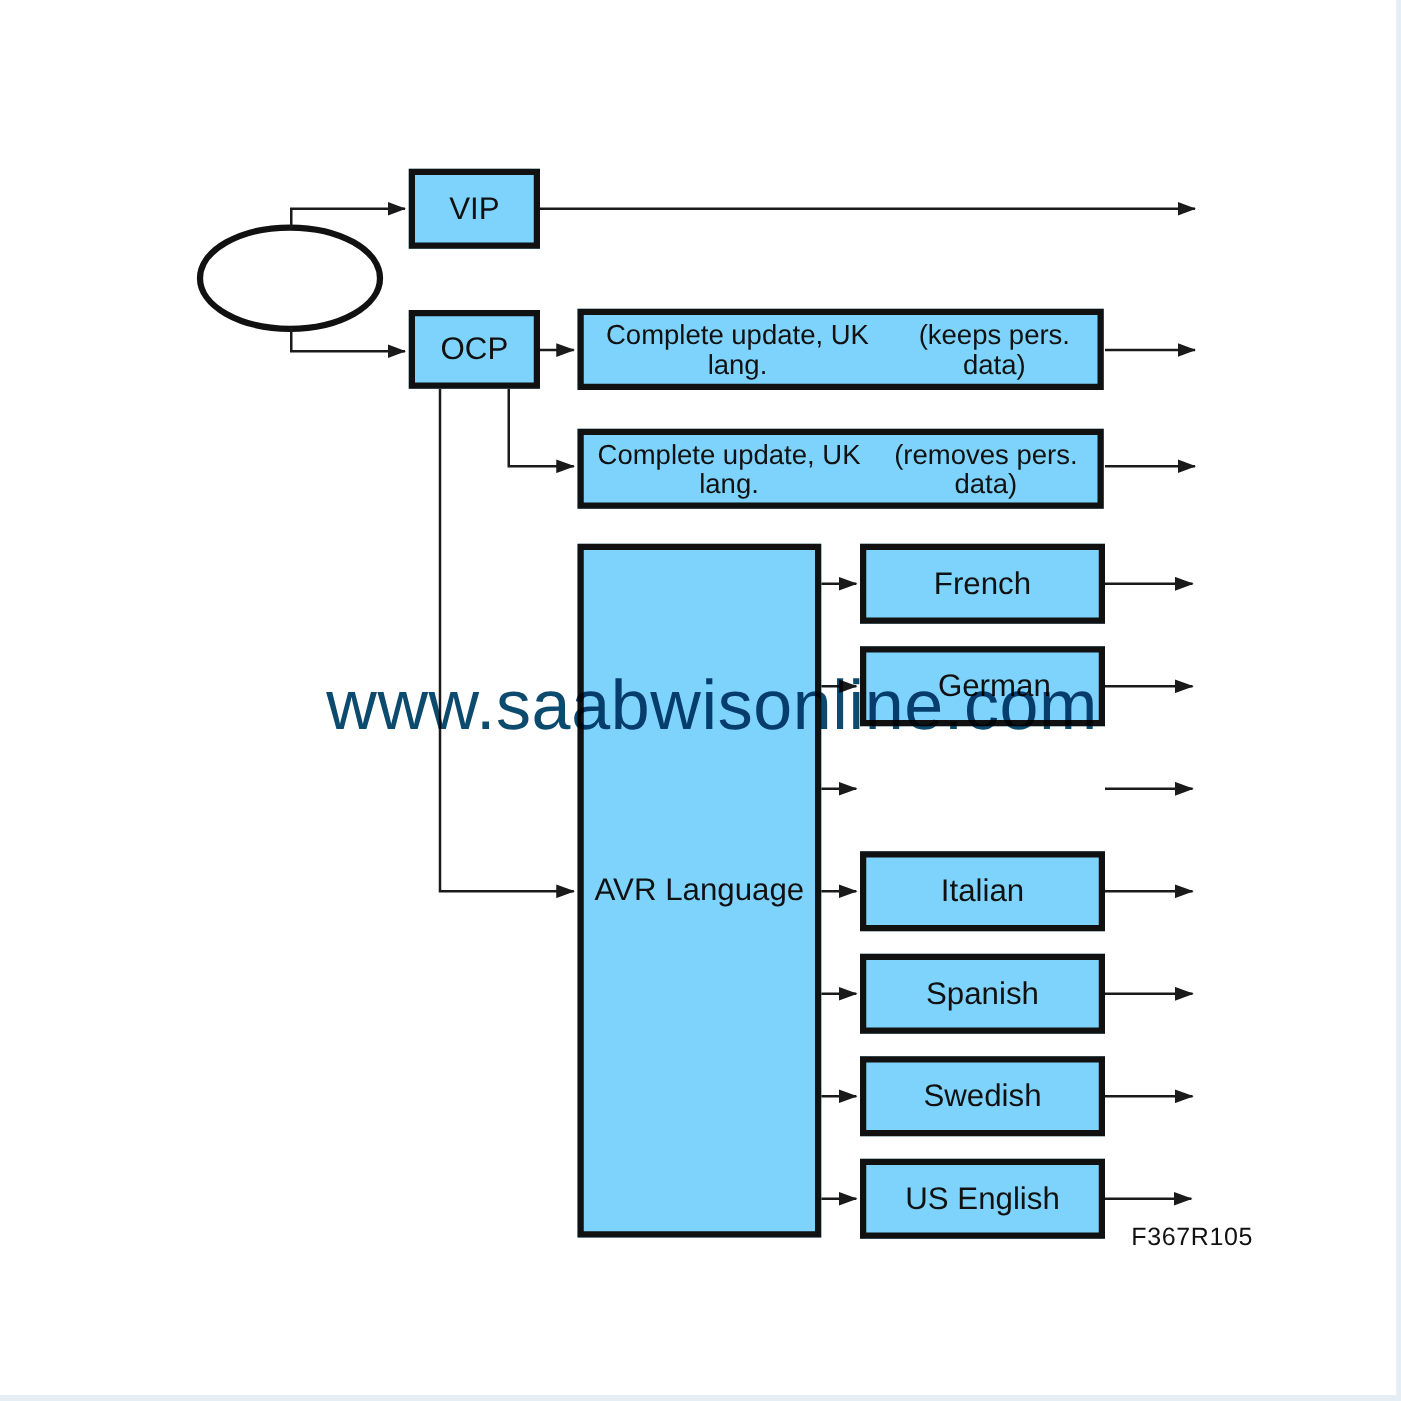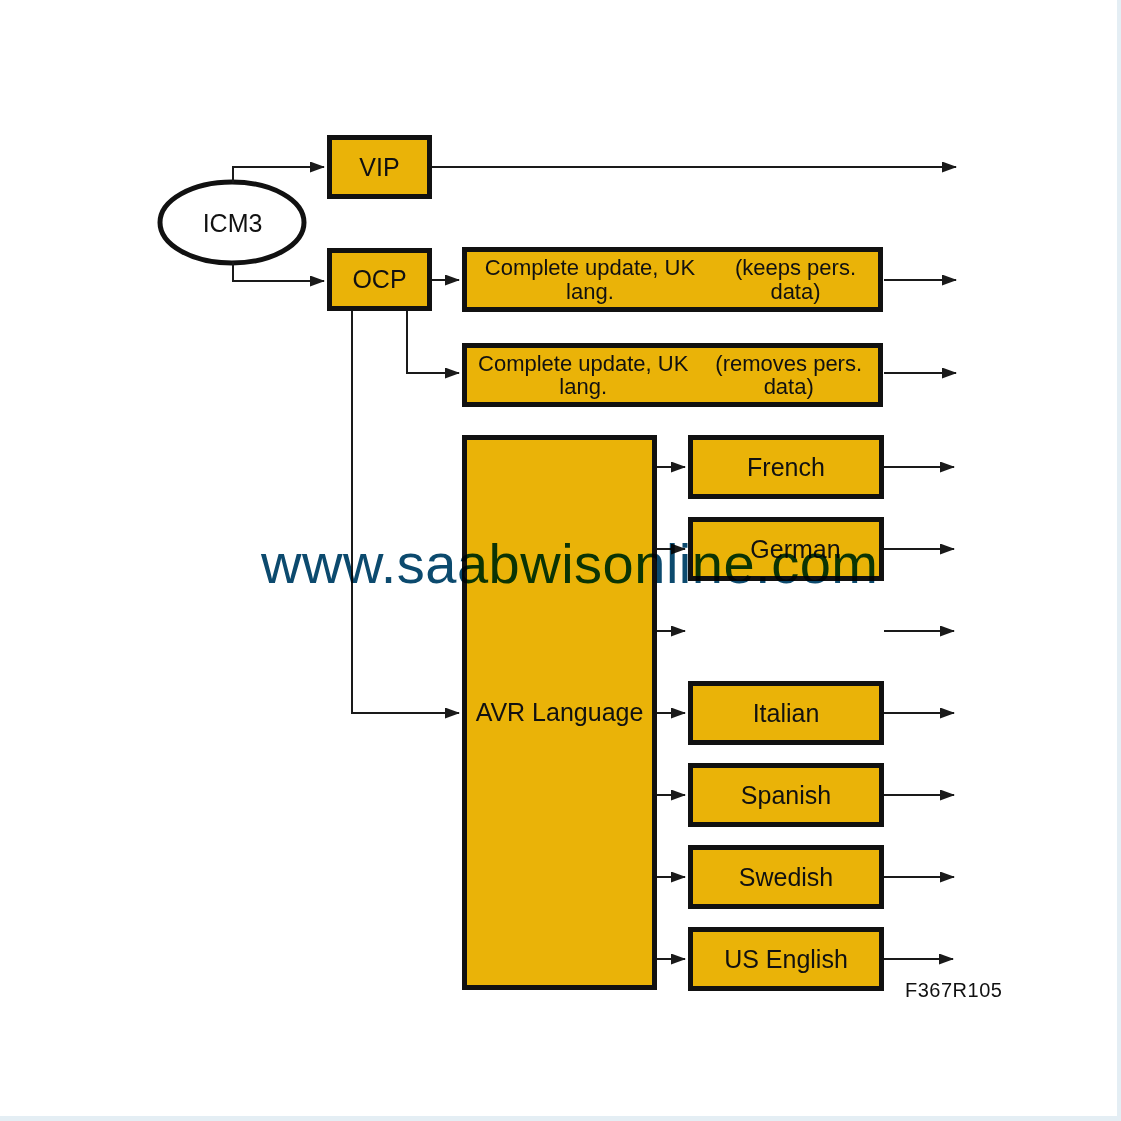--- a/index.html
+++ b/index.html
@@ -15,21 +15,21 @@
   .wires {
     position: absolute;
     left: 0; top: 0;
     width: 1121px; height: 1121px;
     z-index: 1;
   }
   .node {
     position: absolute;
     box-sizing: border-box;
     border: 5px solid #111111;
-    background: #eab308;
+    background: #7dd3fc;
     display: flex;
     align-items: center;
     justify-content: center;
     text-align: center;
     font-size: 25px;
     line-height: 1.05;
     color: #111111;
     z-index: 2;
   }
   .node.multiline { flex-direction: row; font-size: 22px; }
@@ -105,21 +105,20 @@
       <path d="M884 467 L954 467" marker-end="url(#ah)"></path>
       <path d="M884 549 L954 549" marker-end="url(#ah)"></path>
       <path d="M884 631 L954 631" marker-end="url(#ah)"></path>
       <path d="M884 713 L954 713" marker-end="url(#ah)"></path>
       <path d="M884 795 L954 795" marker-end="url(#ah)"></path>
       <path d="M884 877 L954 877" marker-end="url(#ah)"></path>
       <path d="M884 959 L953 959" marker-end="url(#ah)"></path>
     </g>
   </svg>
 
-  <div class="floating-label" style="left:162px; top:184px; width:141px; height:78px;">ICM3</div>
 
   <div class="node" style="left:327px; top:135px; width:105px; height:64px;">
     <span>VIP</span>
   </div>
   <div class="node" style="left:327px; top:248px; width:105px; height:63px;">
     <span>OCP</span>
   </div>
 
   <div class="node multiline" style="left:462px; top:247px; width:421px; height:65px;">
     <span>Complete update, UK lang.</span>

